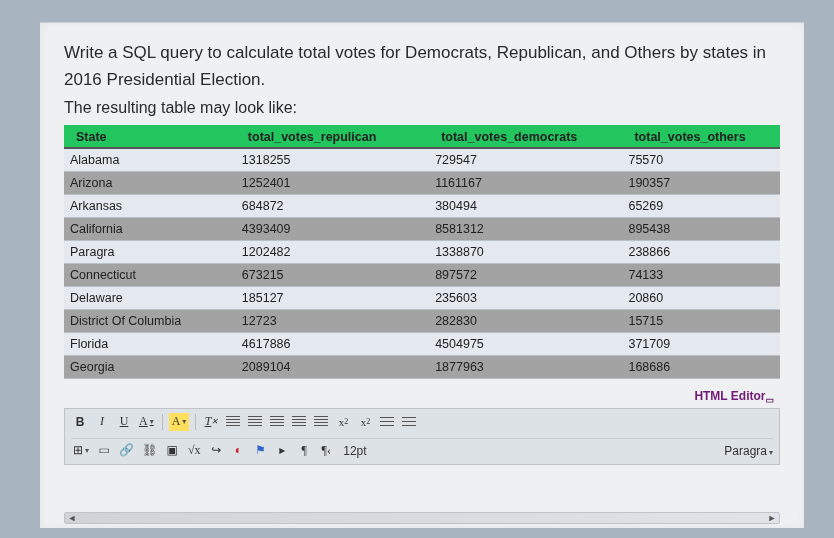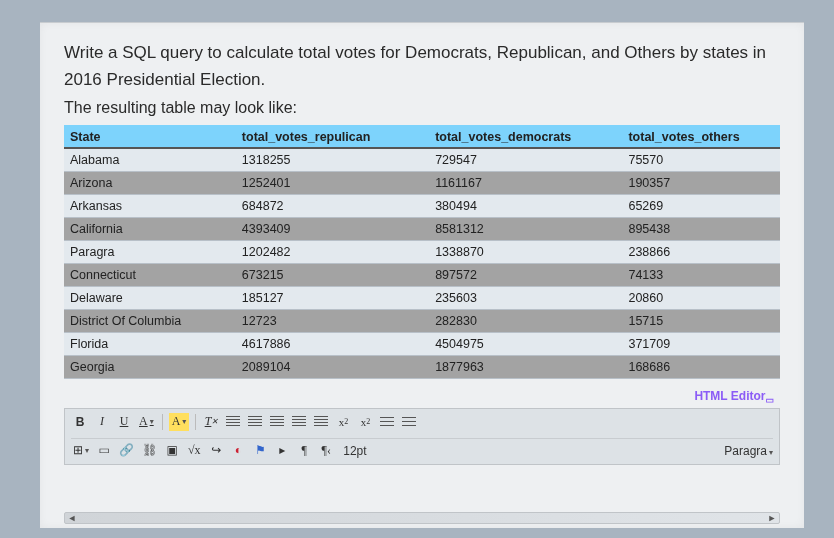--- a/index.html
+++ b/index.html
@@ -34,42 +34,42 @@
   }
   table {
     border-collapse: collapse;
     width: 100%;
     font-size: 12.5px;
     color: #222;
   }
   th {
     text-align: left;
     font-weight: bold;
-    padding: 5px 8px 3px 6px;
+    padding: 5px 8px 3px 12px;
     border-bottom: 2px solid #555;
-    background: #7dd3fc;
+    background: #22c55e;
   }
   th:first-child { width: 24%; }
   th:nth-child(2) { width: 27%; }
   th:nth-child(3) { width: 27%; }
   th:nth-child(4) { width: 22%; }
   td {
     padding: 4px 8px 4px 6px;
     border-bottom: 1px solid #b8c0c8;
   }
   tr.odd-row td { background: #a3a3a3; }
   tr.even-row td { background: #e3e9ee; }
 
   .editor-bar-wrap {
     margin-top: 10px;
   }
   .editor-label {
     text-align: right;
     font-size: 12px;
-    color: #8b5cf6;
+    color: #701a75;
     font-weight: bold;
     padding-right: 6px;
     margin-bottom: 2px;
   }
   .editor-label .mini { font-size: 9px; vertical-align: sub; }
   .toolbar {
     background: #dde2e6;
     border: 1px solid #c0c4c8;
     padding: 4px 6px;
     display: flex;

